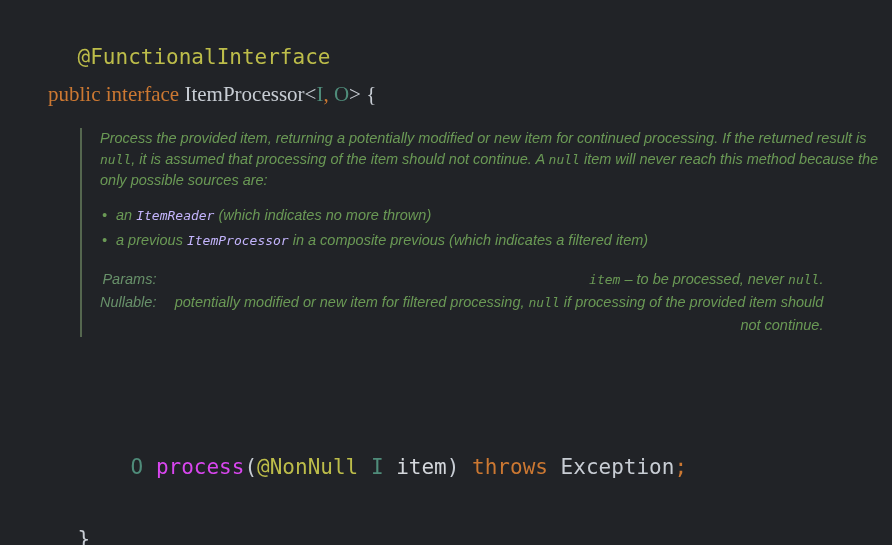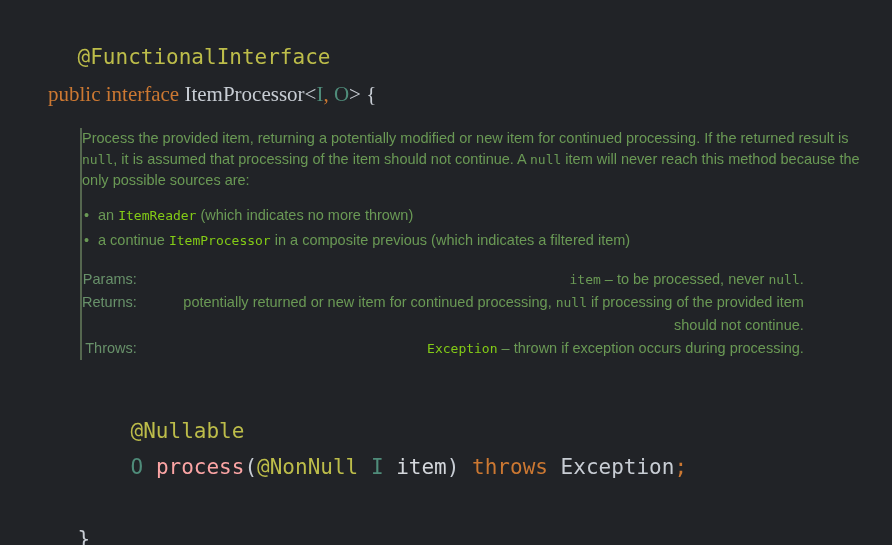--- a/index.html
+++ b/index.html
@@ -24,41 +24,43 @@
     line-height: 26px;
     white-space: pre;
     letter-spacing: 0px;
   }
   .tok-annotation { color: #bdbd4a; }
   .tok-keyword    { color: #cc7832; }
   .tok-type       { color: #c8cdd4; }
   .tok-generic    { color: #4f8c7a; }
   .tok-punct      { color: #c8cdd4; }
   .tok-orange     { color: #cc7832; }
-  .tok-method     { color: #fca5a5; }
+  .tok-method     { color: #d946ef; }
   .tok-ident      { color: #d4d7dc; }
 
   #line-functional-interface { left: 27px; top: 18px; }
   #line-interface-decl       { left: 27px; top: 55px; font-family: Liberation Serif, serif; }
   #line-nullable             { left: 80px; top: 392px; }
   #line-method-signature     { left: 80px; top: 428px; }
   #line-closing-brace        { left: 27px; top: 500px; }
 
   
   #javadoc {
     position: absolute;
     left: 80px;
     top: 128px;
     width: 800px;
     border-left: 2px solid #55674f;
+    padding-left: 18px;
     box-sizing: border-box;
     font-family: "Liberation Sans", sans-serif;
     font-size: 14.5px;
     line-height: 20.5px;
     color: #6a9955;
+    font-style: italic;
   }
   #javadoc .doc-para {
     margin: 0;
     text-align: left;
     color: #6a9955;
   }
   #javadoc .doc-list {
     margin: 14px 0 0 0;
     padding: 0;
     list-style: none;
@@ -76,21 +78,21 @@
     color: #6a9955;
   }
   .mono-inline {
     font-family: "DejaVu Sans Mono", monospace;
     font-size: 13px;
     color: #6a9955;
   }
   .doc-link {
     font-family: "DejaVu Sans Mono", monospace;
     font-size: 13px;
-    color: #84cc16;
+    color: #c4b5fd;
   }
 
   
   #doc-tags {
     margin-top: 16px;
     border-collapse: collapse;
   }
   #doc-tags td {
     padding: 0;
     vertical-align: top;
@@ -123,44 +125,37 @@
   <div class="code-line" id="line-interface-decl">
     <span class="tok-keyword">public</span><span class="tok-punct"> </span><span class="tok-keyword">interface</span><span class="tok-punct"> </span><span class="tok-type">ItemProcessor</span><span class="tok-punct">&lt;</span><span class="tok-generic">I</span><span class="tok-orange">,</span><span class="tok-punct"> </span><span class="tok-generic">O</span><span class="tok-punct">&gt;</span><span class="tok-punct"> </span><span class="tok-punct">{</span>
   </div>
 
   <div id="javadoc">
 
     <p class="doc-para"><span>Process the provided item, returning a potentially modified or new item for continued processing. If the returned result is </span><span class="mono-inline">null</span><span>, it is assumed that processing of the item should not continue. A </span><span class="mono-inline">null</span><span> item will never reach this method because the only possible sources are:</span></p>
 
     <ul class="doc-list">
       <li><span class="bullet">•</span><span>an </span><span class="doc-link">ItemReader</span><span> (which indicates no more thrown)</span></li>
-      <li><span class="bullet">•</span><span>a continue </span><span class="doc-link">ItemProcessor</span><span> in a composite previous (which indicates a filtered item)</span></li>
+      <li><span class="bullet">•</span><span>a previous </span><span class="doc-link">ItemProcessor</span><span> in a composite previous (which indicates a filtered item)</span></li>
     </ul>
 
     <table id="doc-tags">
       <tbody>
           <tr>
         <td class="tag-label">Params:</td>
         <td class="tag-value"><span class="mono-inline">item</span><span class="dash"> – </span><span>to be processed, never </span><span class="mono-inline">null</span><span>.</span></td>
       </tr>
       <tr>
-        <td class="tag-label">Returns:</td>
-        <td class="tag-value"><span>potentially returned or new item for continued processing, </span><span class="mono-inline">null</span><span> if processing of the provided item should not continue.</span></td>
-      </tr>
-      <tr>
-        <td class="tag-label">Throws:</td>
-        <td class="tag-value"><span class="doc-link">Exception</span><span class="dash"> – </span><span>thrown if exception occurs during processing.</span></td>
+        <td class="tag-label">Nullable:</td>
+        <td class="tag-value"><span>potentially modified or new item for filtered processing, </span><span class="mono-inline">null</span><span> if processing of the provided item should not continue.</span></td>
       </tr>
     </tbody>
       </table>
   </div>
 
-  <div class="code-line" id="line-nullable">
-    <span class="tok-annotation">@Nullable</span>
-  </div>
 
   <div class="code-line" id="line-method-signature">
     <span class="tok-generic">O</span><span class="tok-punct"> </span><span class="tok-method">process</span><span class="tok-punct">(</span><span class="tok-annotation">@NonNull</span><span class="tok-punct"> </span><span class="tok-generic">I</span><span class="tok-punct"> </span><span class="tok-ident">item</span><span class="tok-punct">)</span><span class="tok-punct"> </span><span class="tok-keyword">throws</span><span class="tok-punct"> </span><span class="tok-type">Exception</span><span class="tok-orange">;</span>
   </div>
 
   <div class="code-line" id="line-closing-brace">
     <span class="tok-punct">}</span>
   </div>
 
 </div>

